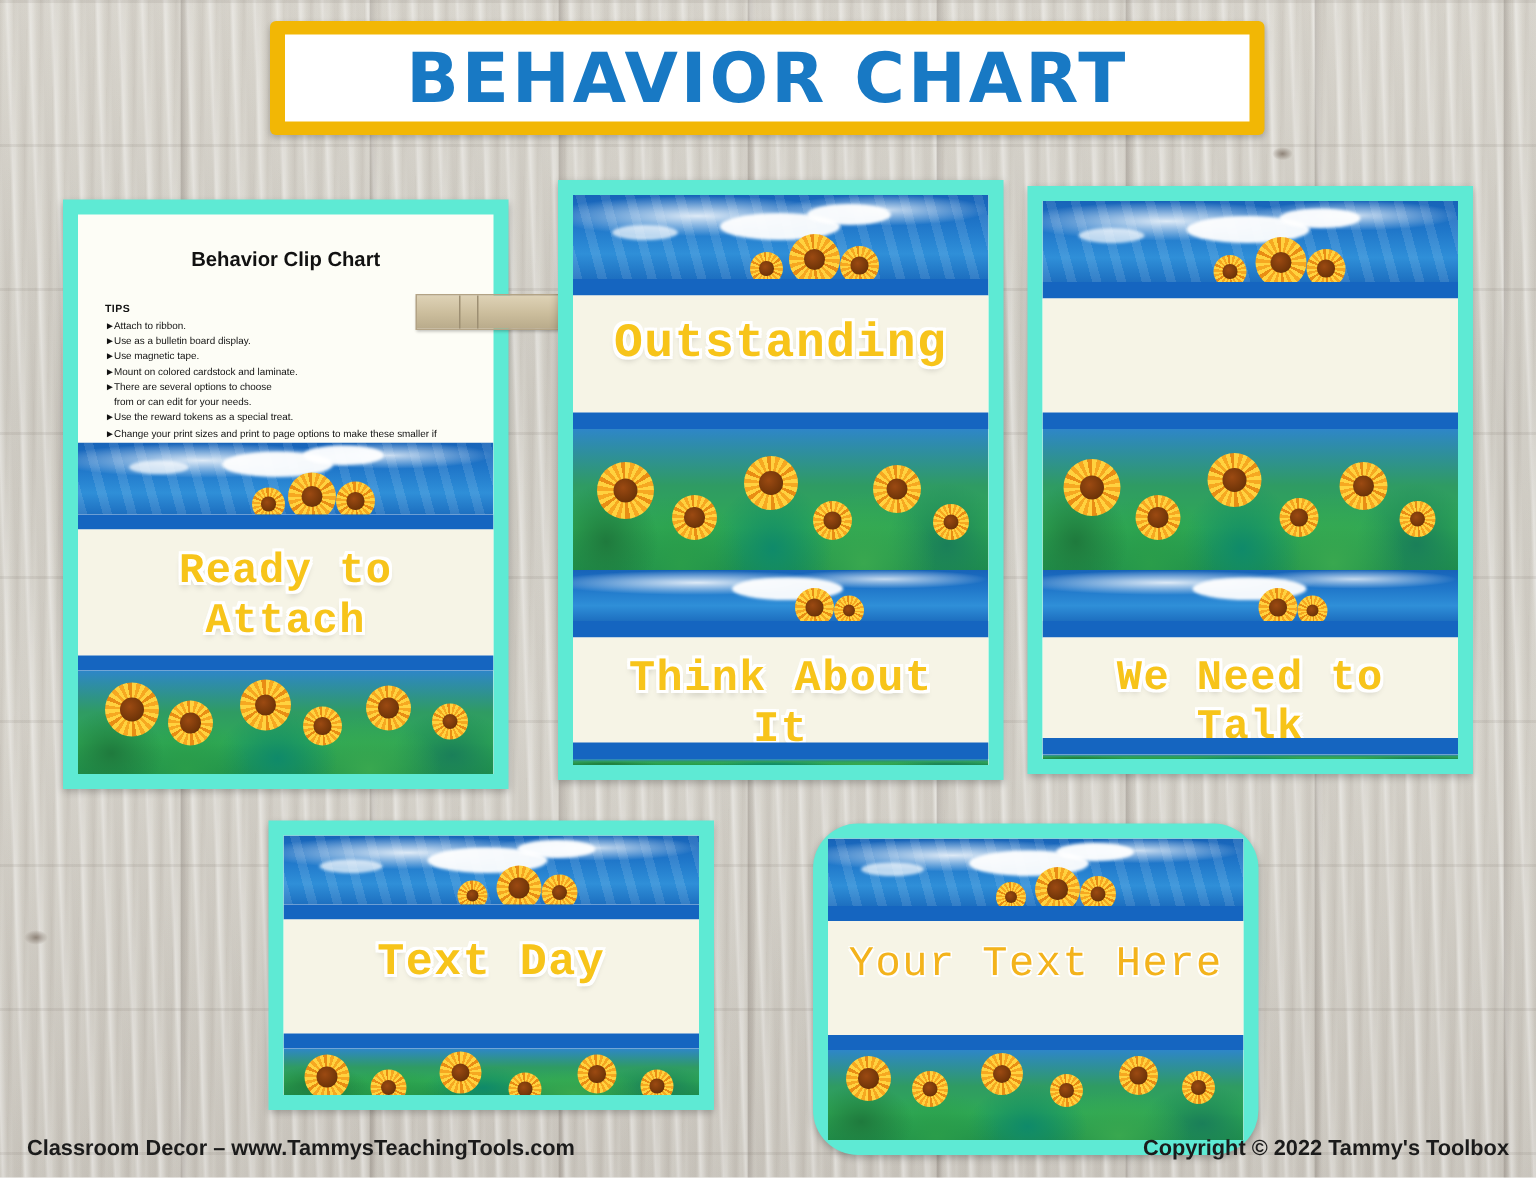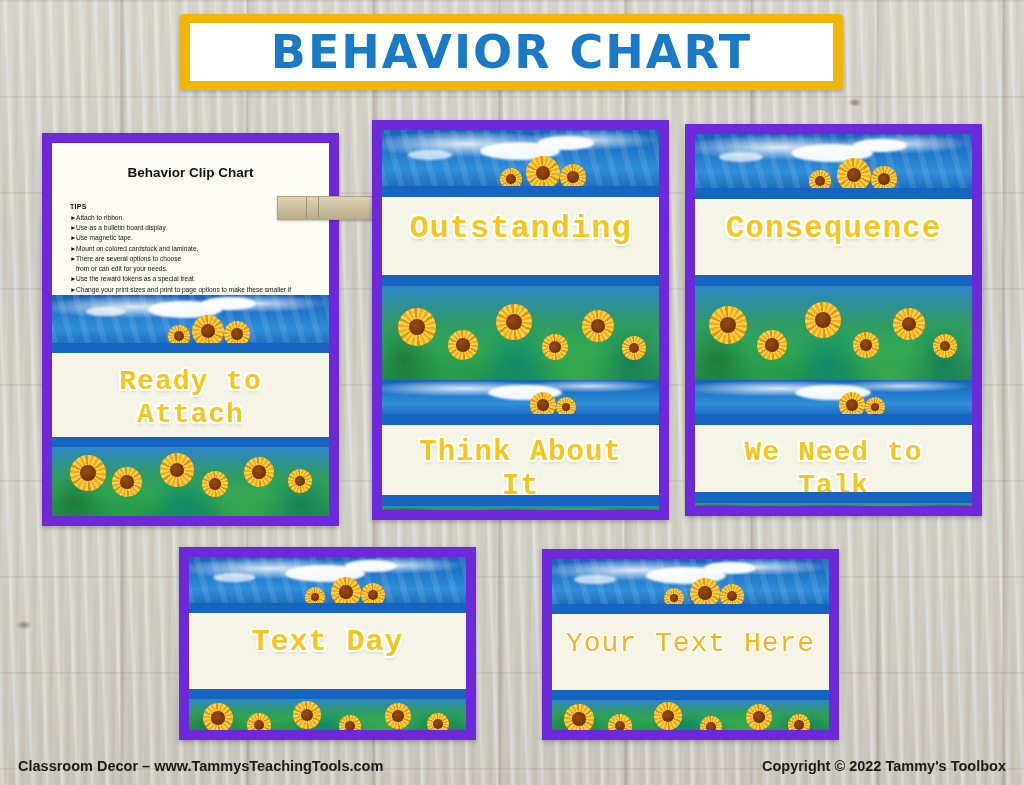--- a/index.html
+++ b/index.html
@@ -47,21 +47,21 @@
     position:absolute;left:10px;top:9px;right:10px;bottom:9px;
     background:#ffffff;display:flex;align-items:center;justify-content:center;
   }
   .title-text{
     font-family:"DejaVu Sans",sans-serif;
     font-weight:bold;font-size:46px;letter-spacing:2px;color:#1879c4;
     white-space:nowrap;
   }
 
   
-  .card{position:absolute;background:#6d28d9;box-shadow:0 2px 5px rgba(0,0,0,.25);box-sizing:border-box;}
+  .card{position:absolute;background:#5eead4;box-shadow:0 2px 5px rgba(0,0,0,.25);box-sizing:border-box;}
   .card .page{position:absolute;left:10px;top:10px;right:10px;bottom:10px;background:#fdfdf6;overflow:hidden;}
 
   
   .art{position:absolute;left:0;right:0;overflow:hidden;}
   .art .sky{
     position:absolute;inset:0;
     background:
       radial-gradient(ellipse 60% 40% at 30% 25%, rgba(255,255,255,.85) 0%, rgba(255,255,255,0) 60%),
       radial-gradient(ellipse 40% 30% at 75% 18%, rgba(255,255,255,.75) 0%, rgba(255,255,255,0) 62%),
       linear-gradient(180deg,#1763b8 0%,#1f76c9 35%,#2f8fd8 70%,#1d6fc0 100%);
@@ -331,21 +331,20 @@
         <div class="sf-petals"></div>
           <div class="sf-center"></div>
         </div>
       <div class="sunflower" style="left:114px;top:14px;width:22px;height:22px;">
         <div class="sf-petals"></div>
           <div class="sf-center"></div>
         </div>
     </div>
     <div class="stripe" style="top:54px;height:11px;"></div>
     <div class="cream" style="top:65px;height:76px;"></div>
-    <div class="label" style="top:77px;font-size:31px;">Consequence</div>
     <div class="stripe" style="top:141px;height:11px;"></div>
 
     <div class="art" style="top:152px;height:94px;">
       <div class="leaves" style="top:0;"></div>
       <div class="sunflower" style="left:14px;top:20px;width:38px;height:38px;">
         <div class="sf-petals"></div>
           <div class="sf-center"></div>
         </div>
       <div class="sunflower" style="left:62px;top:44px;width:30px;height:30px;">
         <div class="sf-petals"></div>
@@ -443,21 +442,21 @@
           <div class="sf-center"></div>
         </div>
       <div class="sunflower" style="left:238px;top:14px;width:22px;height:22px;">
         <div class="sf-petals"></div>
           <div class="sf-center"></div>
         </div>
     </div>
   </div>
 </div>
 
-<div class="card" style="left:542px;top:549px;width:297px;height:191px;">
+<div class="card" style="left:542px;top:549px;width:297px;height:221px;border-radius:30px;">
   <div class="page">
     <div class="art" style="top:0;height:45px;">
       <div class="sky"></div>
       <div class="blues"></div>
       <div class="cloud" style="left:94px;top:8px;width:80px;height:17px;"></div>
       <div class="cloud" style="left:152px;top:3px;width:52px;height:12px;"></div>
       <div class="cloud" style="left:22px;top:16px;width:42px;height:9px;opacity:.7;"></div>
     </div>
     <div style="position:absolute;left:0;right:0;top:17px;height:32px;overflow:hidden;">
       <div class="sunflower" style="left:138px;top:2px;width:30px;height:30px;">

